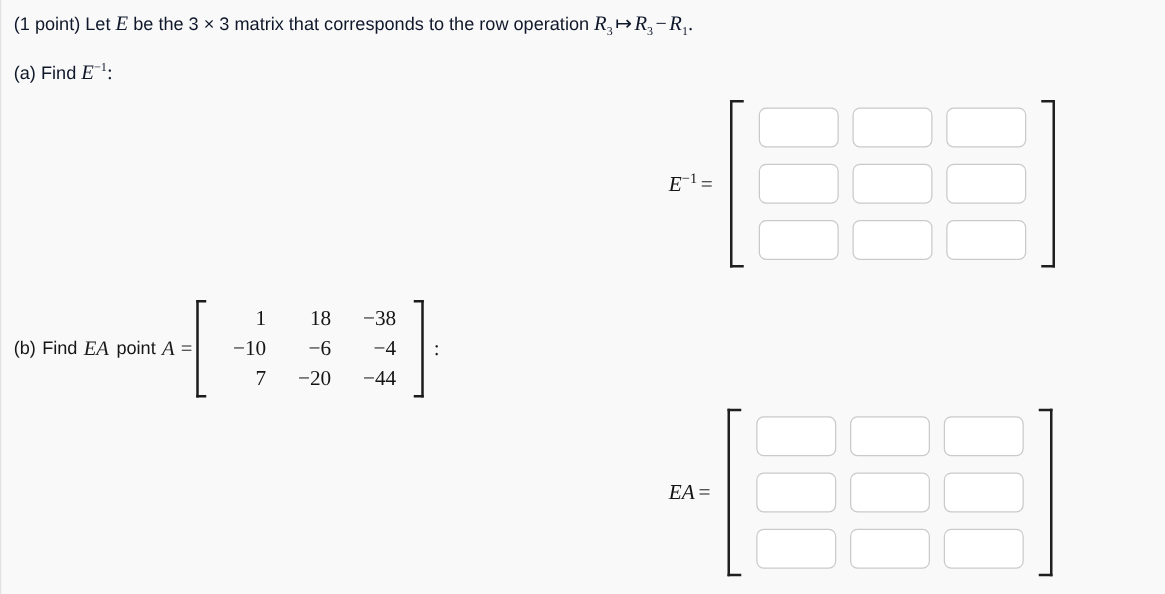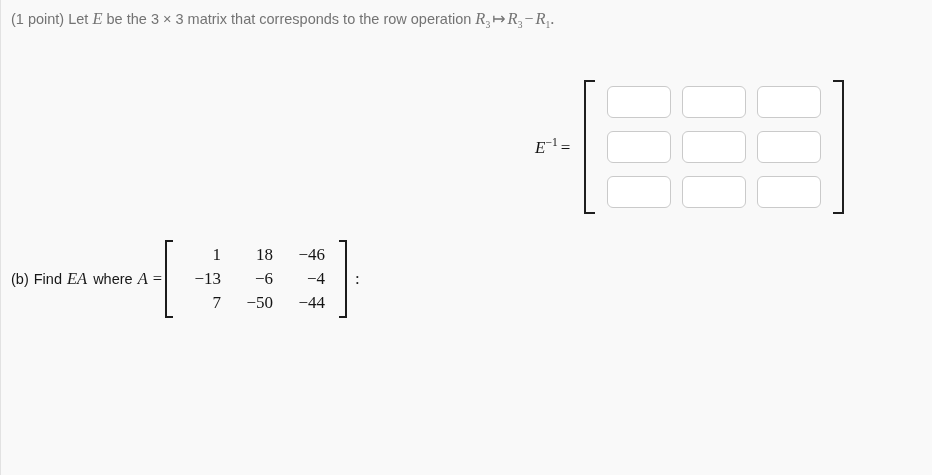--- a/index.html
+++ b/index.html
@@ -23,21 +23,21 @@
     background: #f9f9f9;
     border-left: 1px solid #e2e2e2;
     box-sizing: border-box;
   }
   
   .prompt-line {
     position: absolute;
     font-size: 14.5px;
     line-height: 20px;
     white-space: nowrap;
-    color: #737373;
+    color: #0f172a;
   }
   #stem-line { left: 10px; top: 9px; }
   #part-a-line { left: 10px; top: 45px; }
 
   .mathit {
     font-family: "Liberation Serif", serif;
     font-style: italic;
     font-size: 16.5px;
   }
   .mathrm {
@@ -188,20 +188,25 @@
 </head>
 <body>
 
 <div class="page">
 
   <div class="prompt-line" id="stem-line">
     <span>(1 point)</span>
     <span>Let </span><span class="mathit">E</span><span> be the 3 × 3 matrix that corresponds to the row operation </span><span class="mathit">R</span><sub class="sm">3</sub><span class="mathop">↦</span><span class="mathit">R</span><sub class="sm">3</sub><span class="mathop">−</span><span class="mathit">R</span><sub class="sm">1</sub><span class="mathrm">.</span>
   </div>
 
+  <div class="prompt-line" id="part-a-line">
+    <span>(a)</span>
+    <span>Find</span>
+    <span class="mathit">E</span><sup class="sm">−1</sup><span class="mathrm">:</span>
+  </div>
 
   <div class="answer-block" id="answer-einv">
     <div class="answer-label">
       <span>E</span><sup class="sm">−1</sup><span class="eq">=</span>
     </div>
     <div class="input-matrix">
       <div class="abrk abrk-l">
           <i class="v"></i>
           <i class="t"></i>
           <i class="b"></i>
@@ -222,36 +227,64 @@
           <i class="t"></i>
           <i class="b"></i>
         </div>
     </div>
   </div>
 
   <div id="part-b-row">
     <span class="lead">(b)</span>
     <span class="lead" style="padding-left:5px">Find</span>
     <span class="mathit" style="padding-left:5px">EA</span>
-    <span class="lead" style="padding-left:6px">where</span>
+    <span class="lead" style="padding-left:6px">point</span>
     <span class="mathit" style="padding-left:5px">A</span>
     <span class="mathrm" style="padding-left:5px">=</span>
 
     <span class="matrix-literal">
       <span class="brk brk-l" style="--bh:78px"></span>
       <span class="mgrid">
         <span class="cell">1</span>
         <span class="cell">18</span>
-        <span class="cell">−46</span>
-        <span class="cell">−13</span>
+        <span class="cell">−38</span>
+        <span class="cell">−10</span>
         <span class="cell">−6</span>
         <span class="cell">−4</span>
         <span class="cell">7</span>
-        <span class="cell">−50</span>
+        <span class="cell">−20</span>
         <span class="cell">−44</span>
       </span>
       <span class="brk brk-r" style="--bh:78px"></span>
     </span>
     <span class="trail-colon">:</span>
   </div>
 
+  <div class="answer-block" id="answer-ea">
+    <div class="answer-label">
+      <span>EA</span><span class="eq">=</span>
+    </div>
+    <div class="input-matrix">
+      <div class="abrk abrk-l">
+          <i class="v"></i>
+          <i class="t"></i>
+          <i class="b"></i>
+        </div>
+      <div class="input-grid">
+        <input class="cellbox" type="text" value="" style="">
+        <input class="cellbox" type="text" value="" style="">
+        <input class="cellbox" type="text" value="" style="">
+        <input class="cellbox" type="text" value="" style="">
+        <input class="cellbox" type="text" value="" style="">
+        <input class="cellbox" type="text" value="" style="">
+        <input class="cellbox" type="text" value="" style="">
+        <input class="cellbox" type="text" value="" style="">
+        <input class="cellbox" type="text" value="" style="">
+      </div>
+      <div class="abrk abrk-r">
+          <i class="v"></i>
+          <i class="t"></i>
+          <i class="b"></i>
+        </div>
+    </div>
+  </div>
 
 </div>
 
 </body></html>

